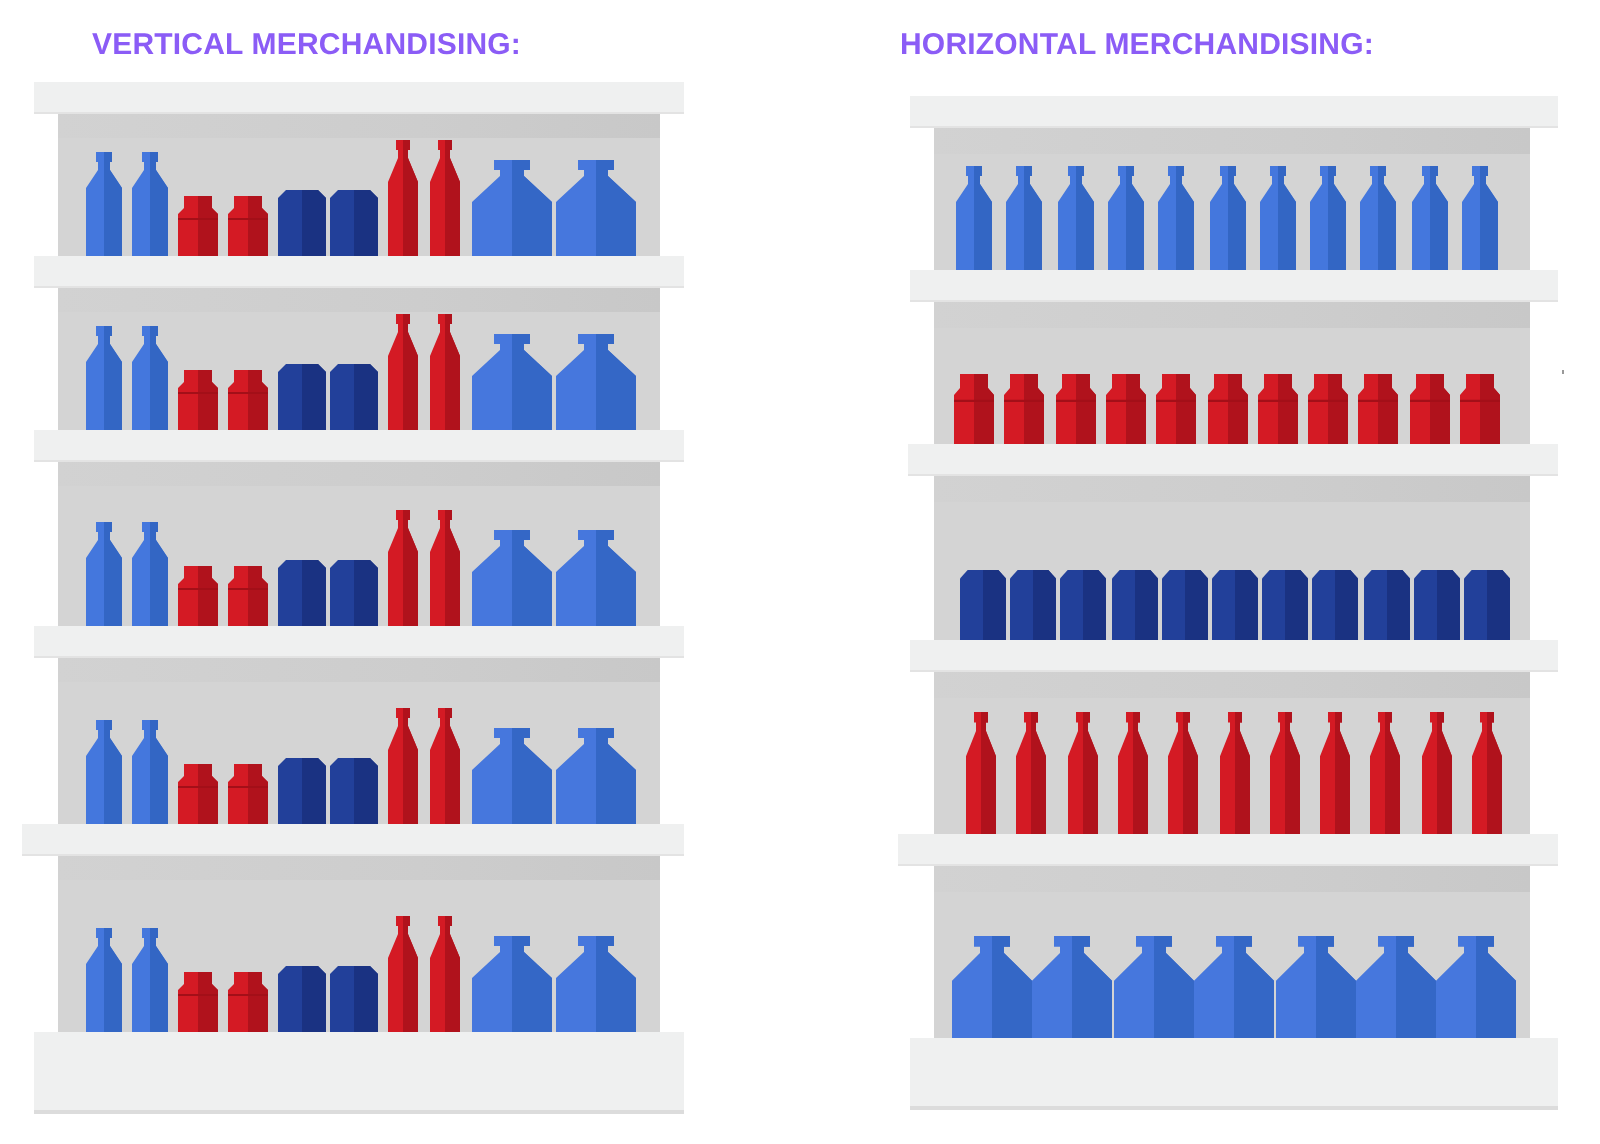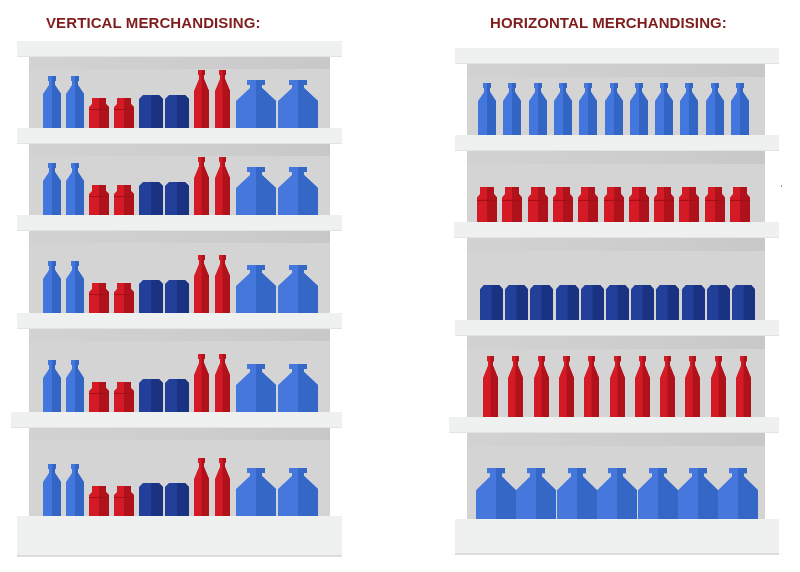--- a/index.html
+++ b/index.html
@@ -1,32 +1,32 @@
 <!DOCTYPE html>
 <html><head>
 <meta charset="utf-8">
 <style>
   html, body { margin:0; padding:0; background:#ffffff; }
   body { width:800px; height:572px; position:relative; overflow:hidden;
          font-family:"Liberation Sans", sans-serif; }
   .title { position:absolute; top:14px; font-size:15px; font-weight:bold;
-           color:#7f1d1d; letter-spacing:0.1px; white-space:nowrap; }
+           color:#8b5cf6; letter-spacing:0.1px; white-space:nowrap; }
   .unit { position:absolute; top:0; left:0; width:800px; height:572px; pointer-events:none; }
   .panel { position:absolute; background:#d4d4d4; }
   .panel-shade { position:absolute; background:linear-gradient(90deg,#d2d2d2 0%,#cdcdcd 60%,#c8c8c8 100%); }
   .board { position:absolute; background:#eff0f0; box-shadow:0 1px 0 #e3e3e3; }
   .base { position:absolute; background:#eff0f0; border-bottom:2px solid #dcdcdc; }
   .product { position:absolute; display:block; }
   .dot { position:absolute; width:1px; height:2px; background:#999; }
 </style>
 </head>
 <body>
 
 <div class="title" style="left:46px;">VERTICAL MERCHANDISING:</div>
-<div class="title" style="left:490px;">HORIZONTAL MERCHANDISING:</div>
+<div class="title" style="left:450px;">HORIZONTAL MERCHANDISING:</div>
 
 <div class="unit" id="vertical-unit">
     <div class="panel" style="left: 29px; top: 56px; width: 301px; height: 462px;"></div>
     <div class="panel-shade" style="left: 29px; top: 56px; width: 301px; height: 13px;"></div>
     <div class="panel-shade" style="left: 29px; top: 143px; width: 301px; height: 13px;"></div>
     <div class="panel-shade" style="left: 29px; top: 230px; width: 301px; height: 13px;"></div>
     <div class="panel-shade" style="left: 29px; top: 328px; width: 301px; height: 13px;"></div>
     <div class="panel-shade" style="left: 29px; top: 427px; width: 301px; height: 13px;"></div>
     <svg viewBox="0 0 22 52" preserveAspectRatio="none" class="product" style="left: 41px; top: 76px; width: 22px; height: 52px;">
       <path d="M7 0h8v5h-1v4l6 9v34H2V18l6-9V5H7z" fill="#4477dd"></path>

